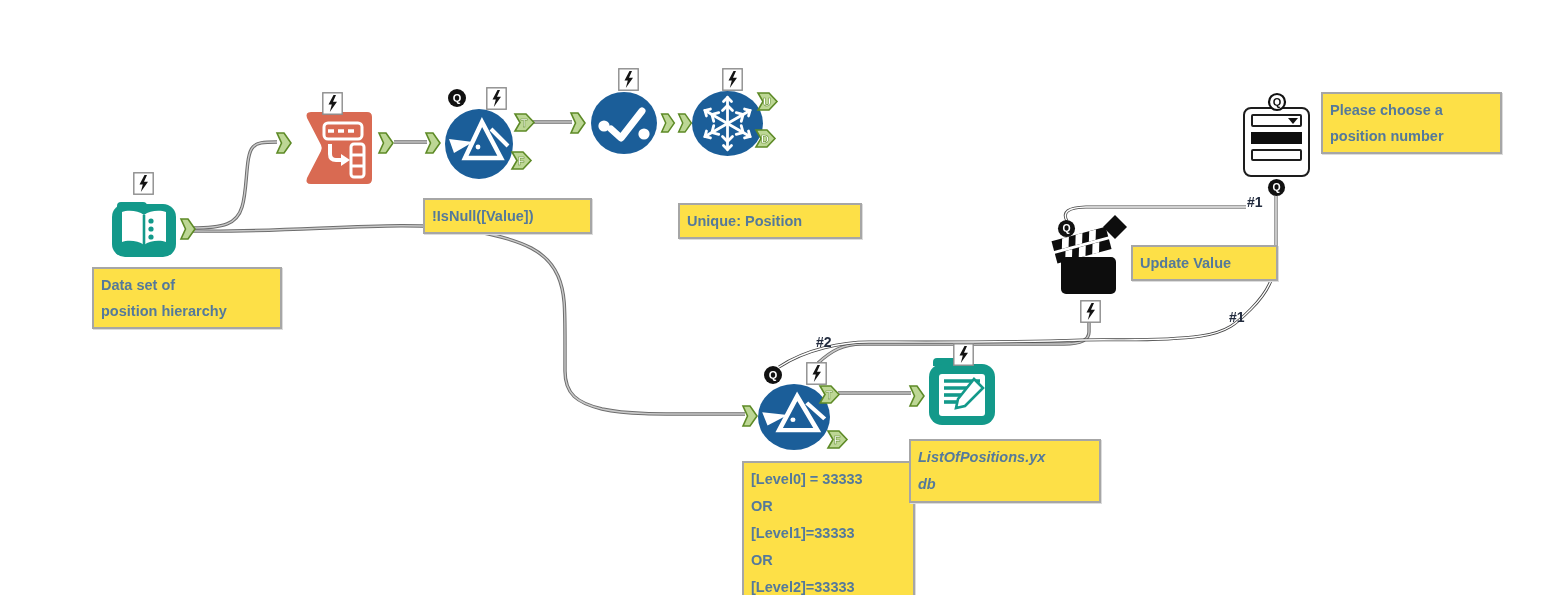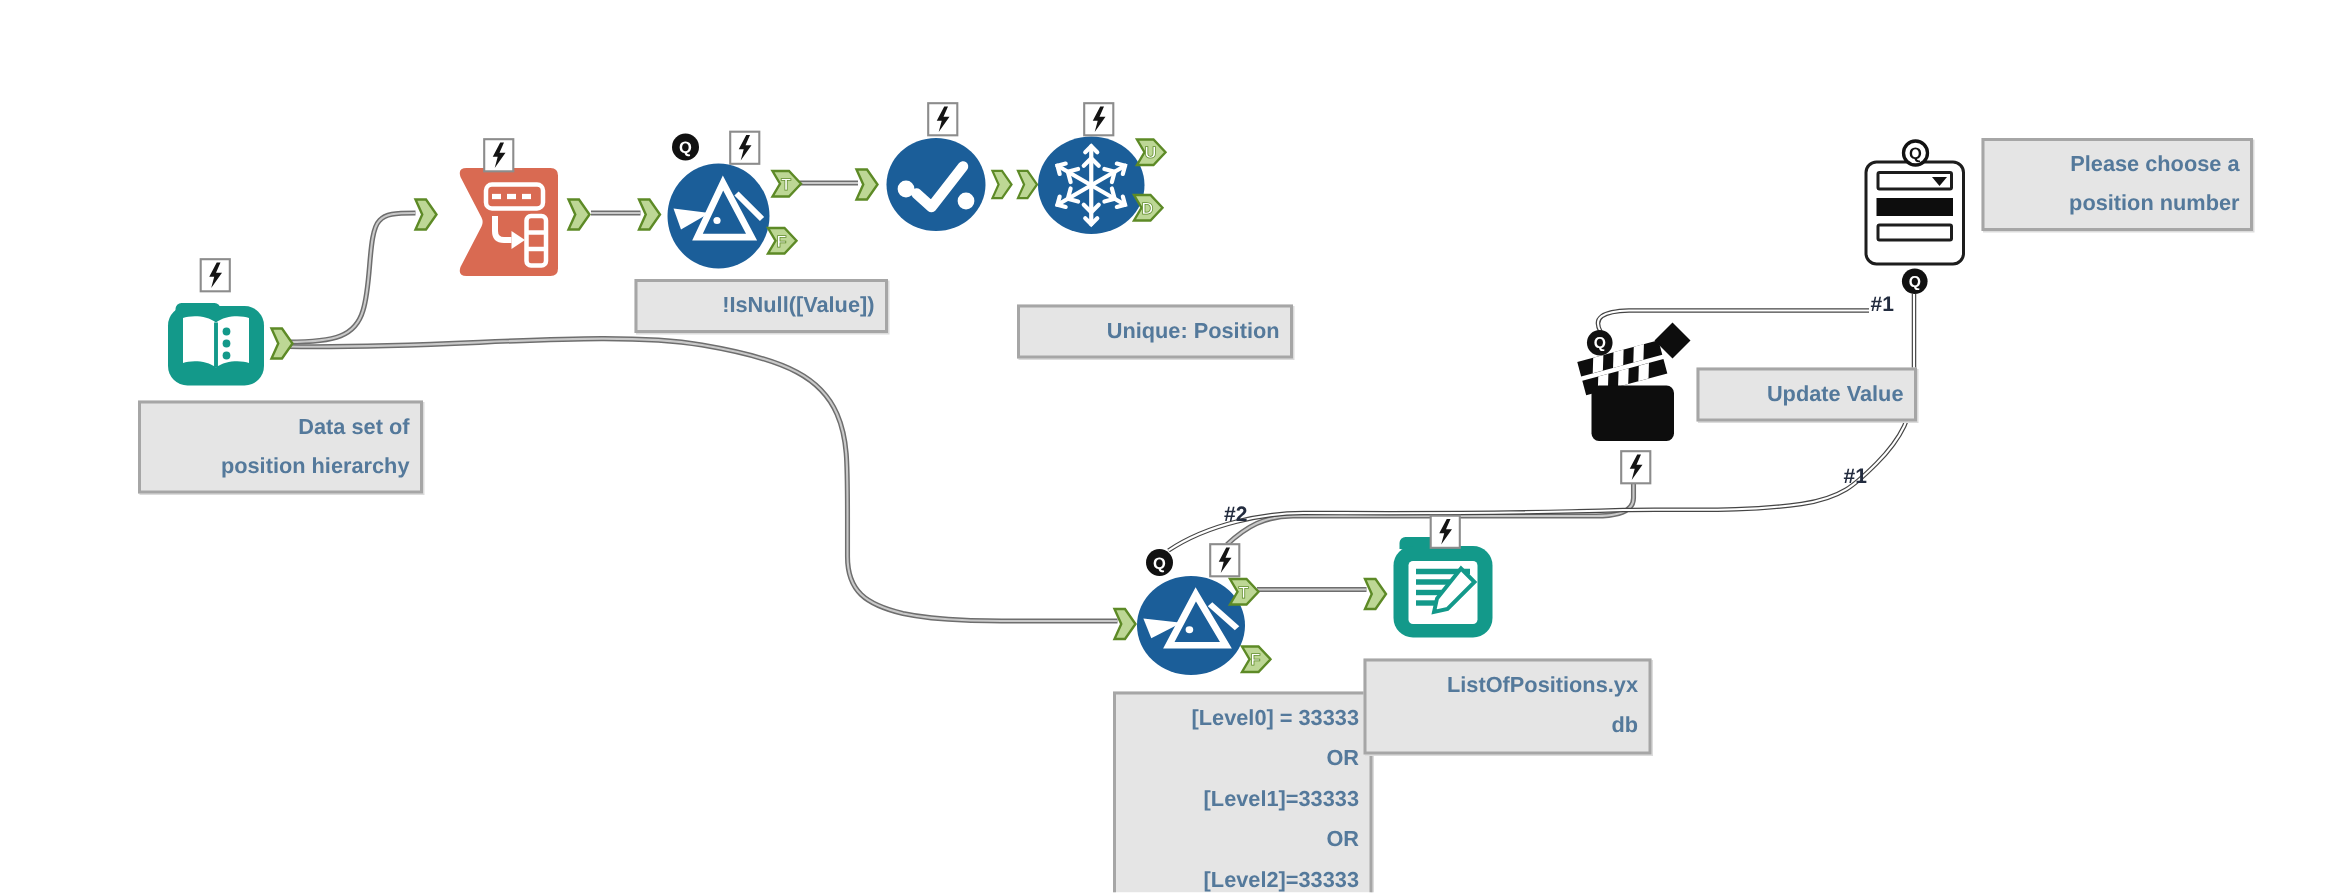--- a/index.html
+++ b/index.html
@@ -17,23 +17,23 @@
   .anchor-letter{fill:#ffffff;stroke:var(--anchor-border);stroke-width:0.5;
                  font-family:"Liberation Sans",sans-serif;font-size:11px;font-weight:bold;text-anchor:middle;}
   
   .badge-bg{fill:#ffffff;stroke:#8c8c8c;stroke-width:1.4;}
   .bolt{fill:#141414;}
   .q-fill{fill:#111111;}
   .q-ringfill{fill:#ffffff;stroke:#111111;stroke-width:2.2;}
   .q-letter{fill:#ffffff;font-size:11px;font-weight:bold;text-anchor:middle;font-family:"Liberation Sans",sans-serif;}
   .q-letter-dark{fill:#111111;font-size:11px;font-weight:bold;text-anchor:middle;font-family:"Liberation Sans",sans-serif;}
   
-  .note{position:absolute;background:#e5e5e5;border:2px solid var(--note-border);
+  .note{position:absolute;background:#fde047;border:2px solid var(--note-border);
         box-shadow:1px 1px 0 #dcdcdc;color:var(--note-text);font-weight:bold;
-        font-size:14.5px;line-height:26px;padding:3px 7px;white-space:pre-line;z-index:3;text-align:right;}
+        font-size:14.5px;line-height:26px;padding:3px 7px;white-space:pre-line;z-index:3;}
   .note.tall{line-height:27px;}
   .wire-label{position:absolute;color:#232c3f;font-weight:bold;font-size:14px;z-index:6;}
   
   .fill-teal{fill:var(--teal);}
   .fill-orange{fill:var(--orange);}
   .fill-blue{fill:var(--blue);}
   .stroke-white{stroke:#ffffff;fill:none;}
   .stroke-teal{stroke:var(--teal);}
   
   .dd-body{position:absolute;left:1243px;top:107px;width:67px;height:70px;background:#fff;
@@ -89,31 +89,31 @@
         <use href="#wH" class="qwire-inner"></use>
       </g>
     <g>
       <use href="#wI" class="qwire-outer"></use>
         <use href="#wI" class="qwire-inner"></use>
       </g>
   </svg>
 
   <div class="note" style="left:92px;top:267px;width:172px;">Data set of
 position hierarchy</div>
-  <div class="note" style="left:423px;top:186px;width:151px;">!IsNull([Value])</div>
+  <div class="note" style="left:423px;top:198px;width:151px;">!IsNull([Value])</div>
   <div class="note" style="left:678px;top:167px;width:166px;margin-top:36px;">Unique: Position</div>
   <div class="note" style="left:1321px;top:92px;width:163px;">Please choose a
 position number</div>
   <div class="note" style="left:1131px;top:217px;width:129px;margin-top:28px;">Update Value</div>
   <div class="note tall" style="left:742px;top:461px;width:155px;height:158px;">[Level0] = 33333
 OR
 [Level1]=33333
 OR
 [Level2]=33333</div>
-  <div class="note tall" style="left:909px;top:439px;width:174px;">ListOfPositions.yx
+  <div class="note tall" style="left:909px;top:439px;width:174px;font-style:italic;">ListOfPositions.yx
 db</div>
 
   <svg style="left:112px;top:196px;z-index:4" width="64" height="61" viewBox="0 0 64 61">
     <path class="fill-teal" d="M9 6 h22 a4 4 0 0 1 4 4 v2 h-30 v-2 a4 4 0 0 1 4-4 Z"></path>
     <rect class="fill-teal" x="0" y="8" width="64" height="53" rx="13"></rect>
     <path fill="#ffffff" d="M32 19 C26 14 15 14 10 16 V46 C15 44 26 44 32 49 C38 44 49 44 54 46 V16 C49 14 38 14 32 19 Z"></path>
     <path class="stroke-teal" stroke-width="2.6" d="M32 19 V49"></path>
     <circle class="fill-teal" cx="39" cy="25" r="2.6"></circle>
     <circle class="fill-teal" cx="39" cy="33" r="2.6"></circle>
     <circle class="fill-teal" cx="39" cy="41" r="2.6"></circle>

